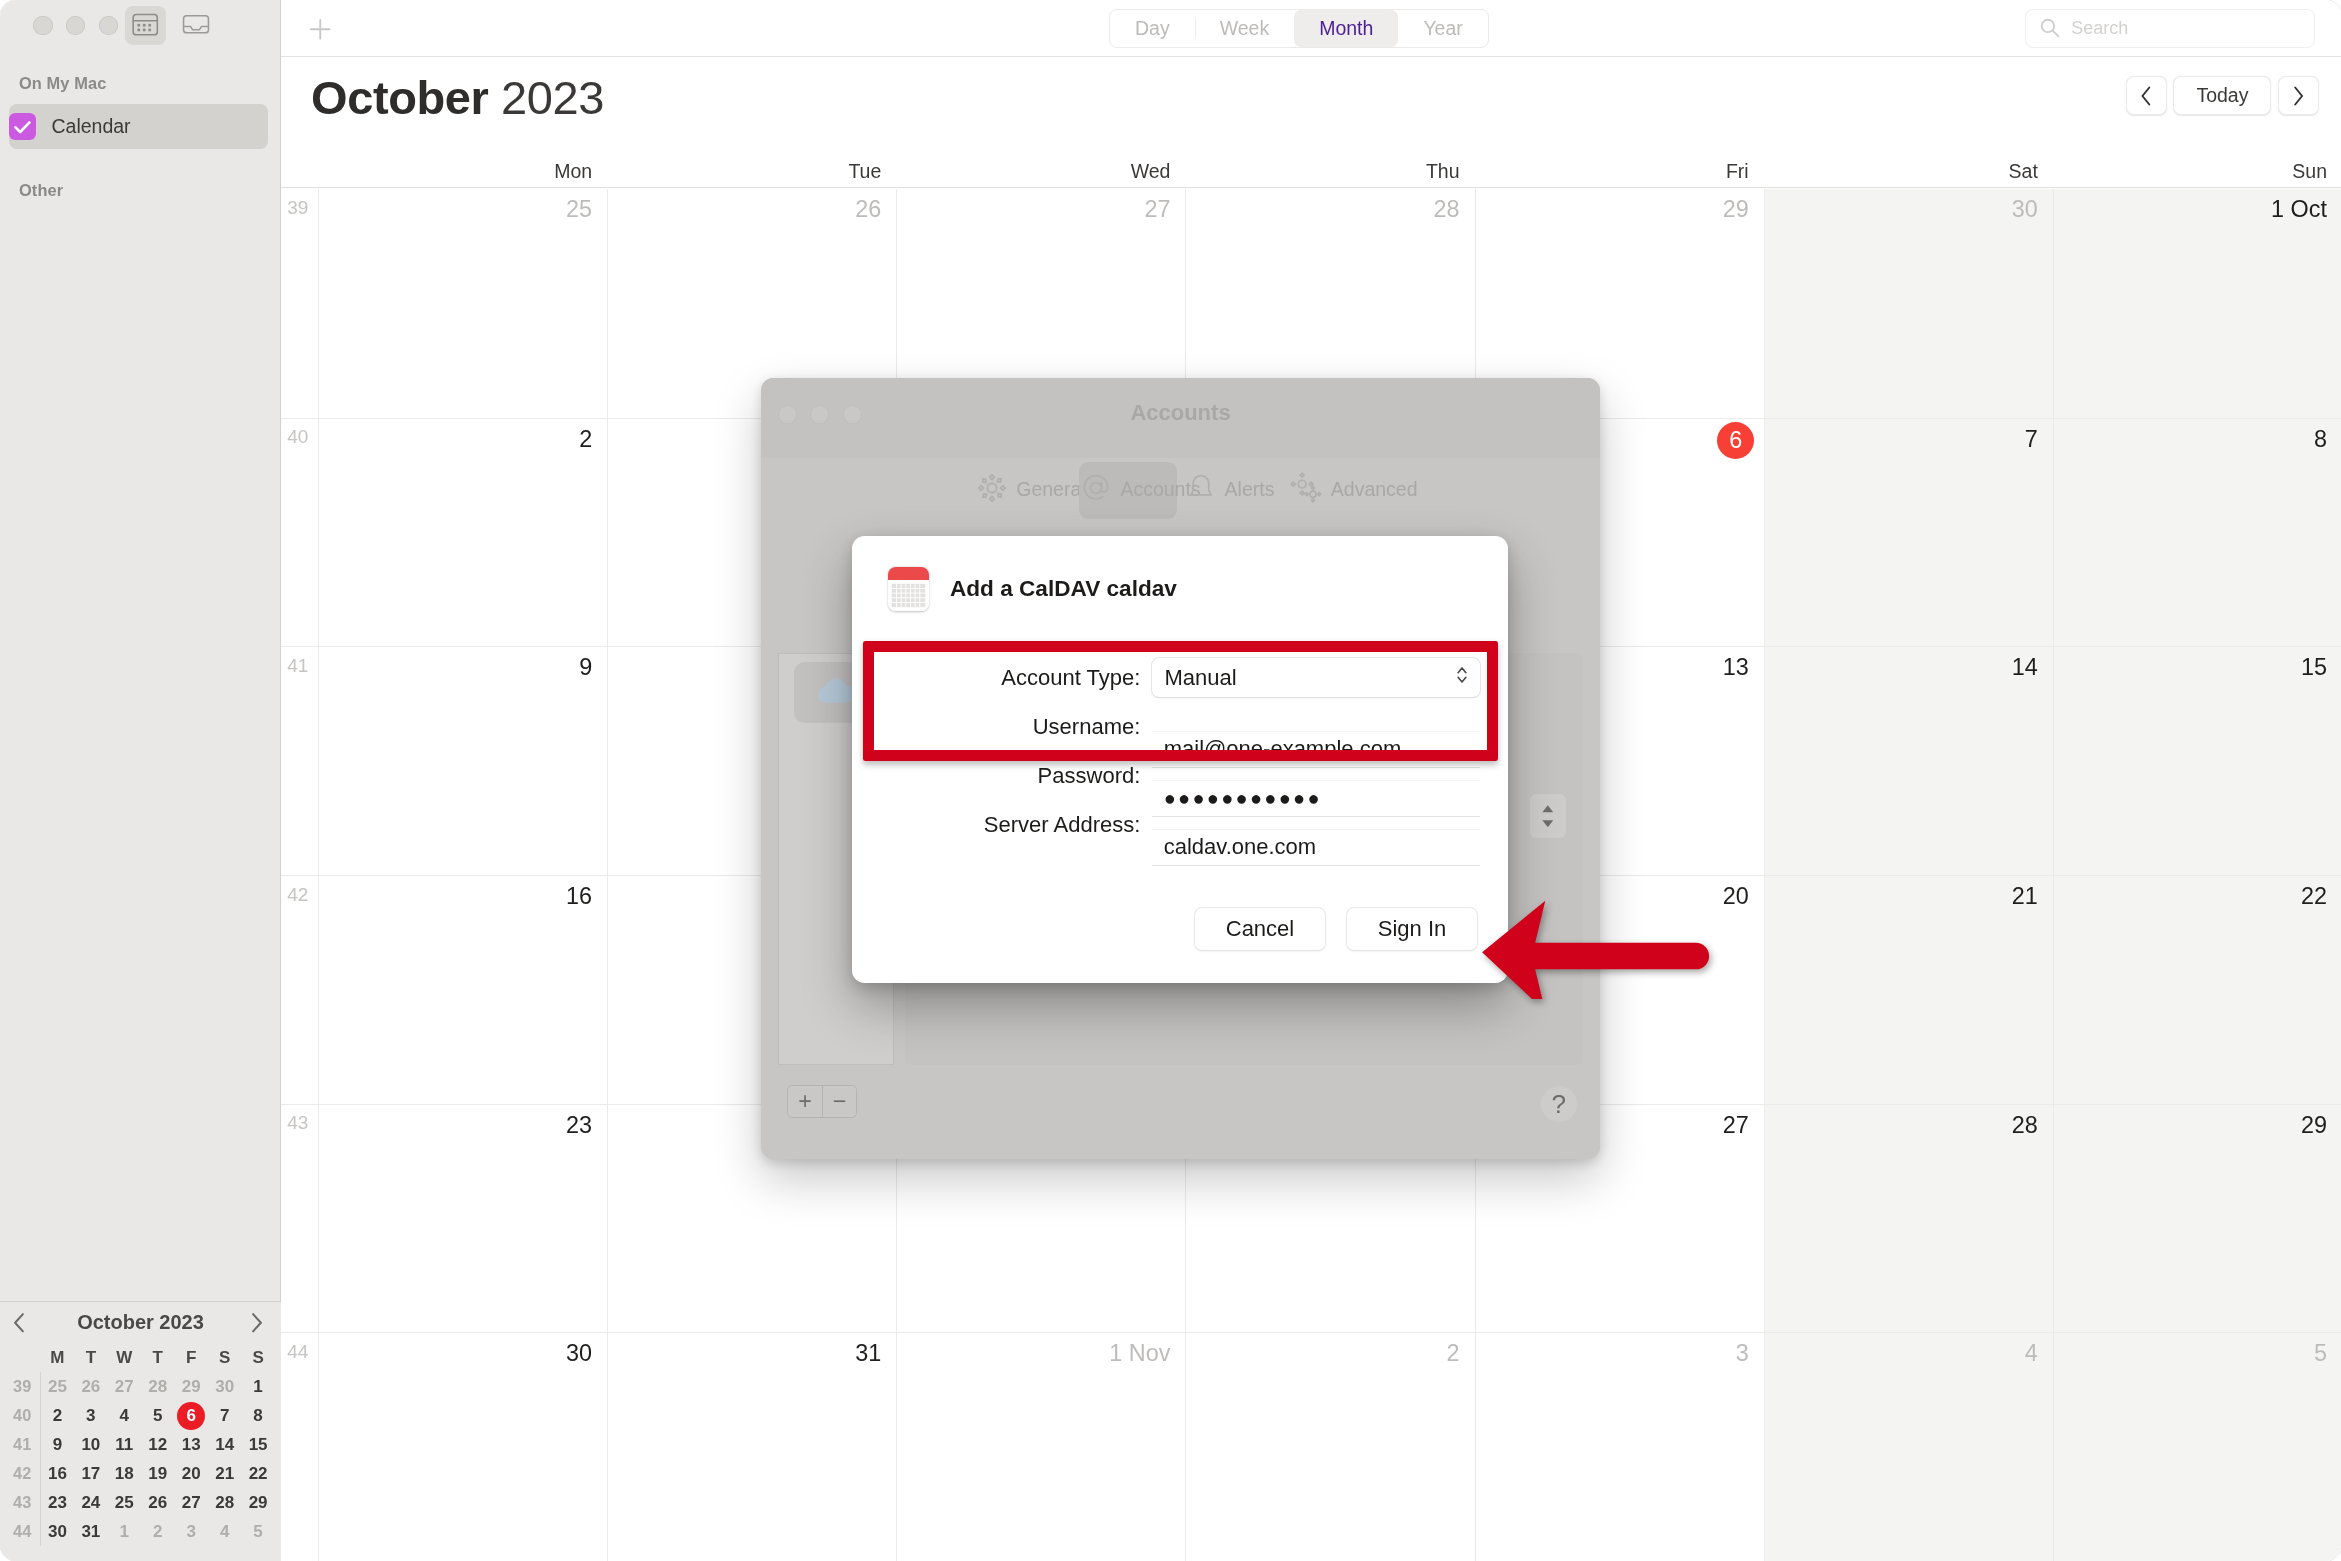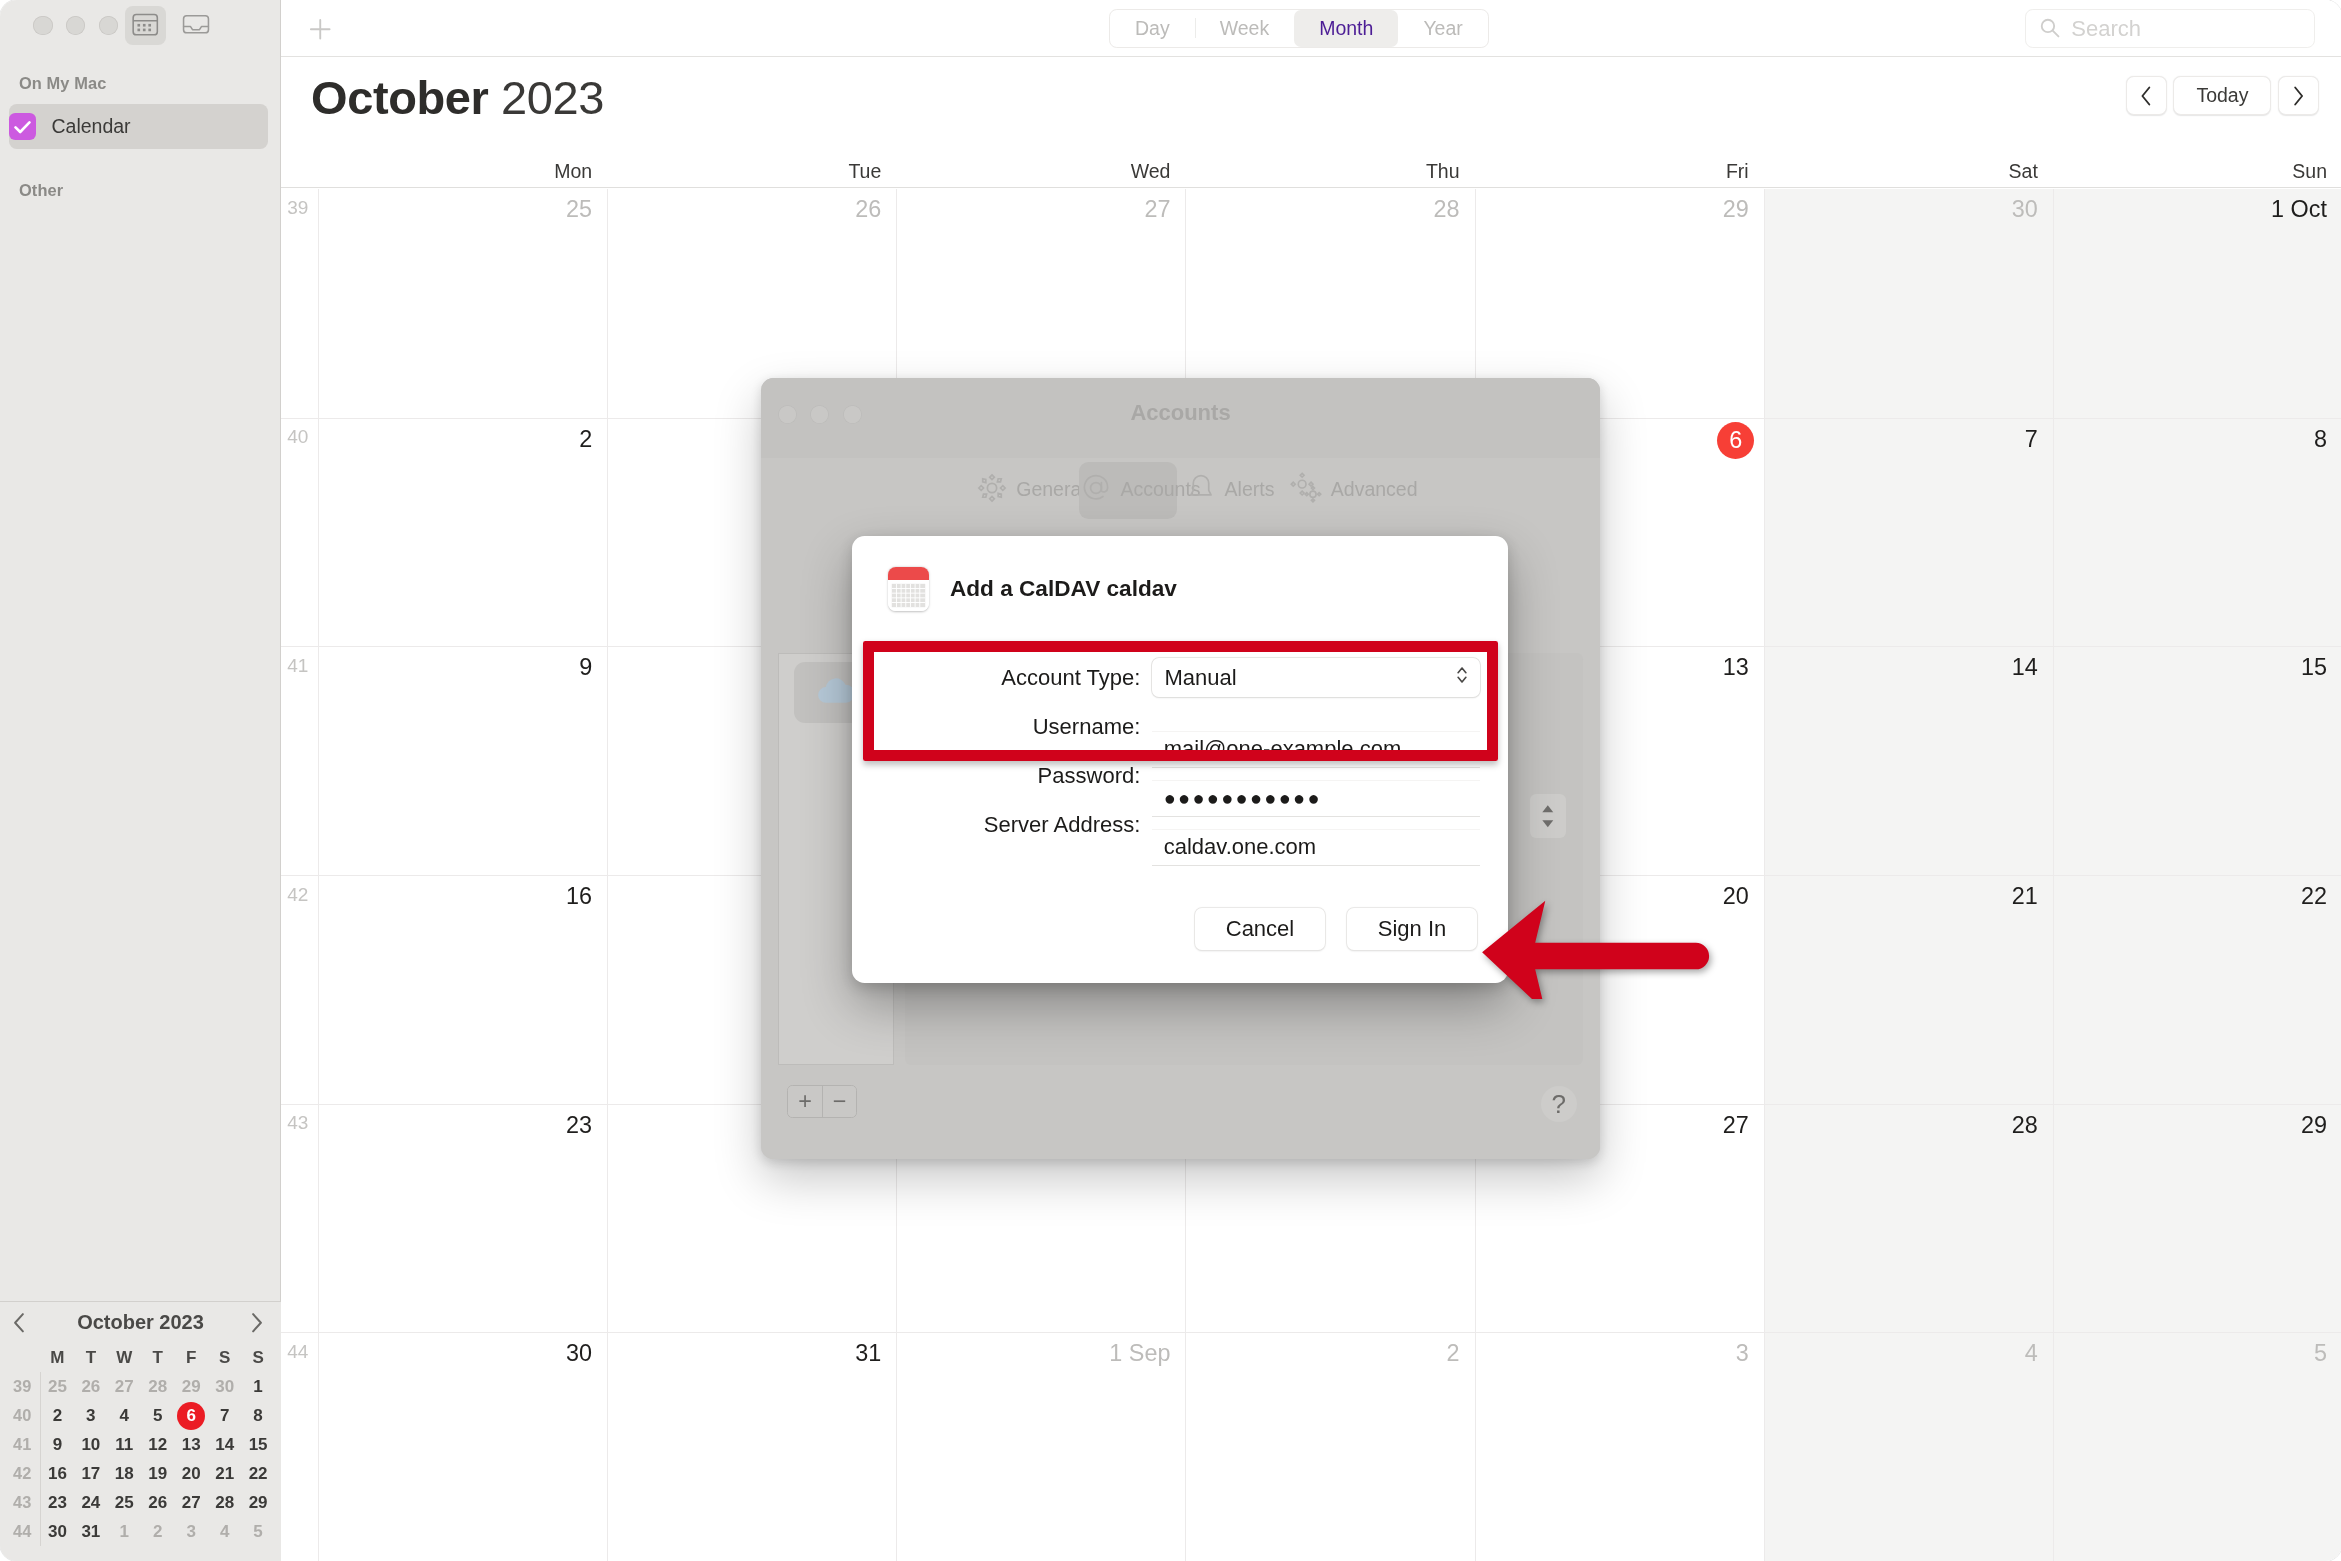--- a/index.html
+++ b/index.html
@@ -97,21 +97,21 @@
     content:""; position:absolute; left:0; top:8.6px; bottom:8.6px; width:0.8px; background:#ececea;
   }
   .seg.active{ background:#eeedeb; color:#4c1d95; border-radius:7px; }
   .seg.active::before{ display:none; }
   .seg.active + .seg::before{ display:none; }
 
   .searchbox{
     position:absolute; right:27px; top:9.4px; width:290px; height:39px;
     border:0.8px solid #efeeec; border-radius:7.8px; display:flex; align-items:center; padding-left:13.3px; gap:11px;
   }
-  .search-ph{ font-size:22px; color:#d3d2d0; }
+  .search-ph{ font-size:18px; color:#d3d2d0; }
 
   
   .titlerow{ position:absolute; left:0; top:57px; width:2061px; height:84px; background:#fff; }
   .month-title{ position:absolute; left:30px; top:12.5px; font-size:47px; color:#2e2d2b; letter-spacing:-0.4px; }
   .month-title b{ font-weight:700; }
   .month-title span{ font-weight:400; color:#3a3937; }
 
   .navgrp{ position:absolute; right:23.4px; top:19px; display:flex; align-items:center; gap:6.2px; }
   .nav-btn{
     height:39px; min-width:41px; border-radius:7.8px; background:#fff;
@@ -578,21 +578,21 @@
             <div class="wknum">
               <span>44</span>
             </div>
             <div class="cell">
               <div class="daynum">30</div>
             </div>
             <div class="cell">
               <div class="daynum">31</div>
             </div>
             <div class="cell">
-              <div class="daynum out">1 Sep</div>
+              <div class="daynum out">1 Nov</div>
             </div>
             <div class="cell">
               <div class="daynum out">2</div>
             </div>
             <div class="cell">
               <div class="daynum out">3</div>
             </div>
             <div class="cell weekend">
               <div class="daynum out">4</div>
             </div>

